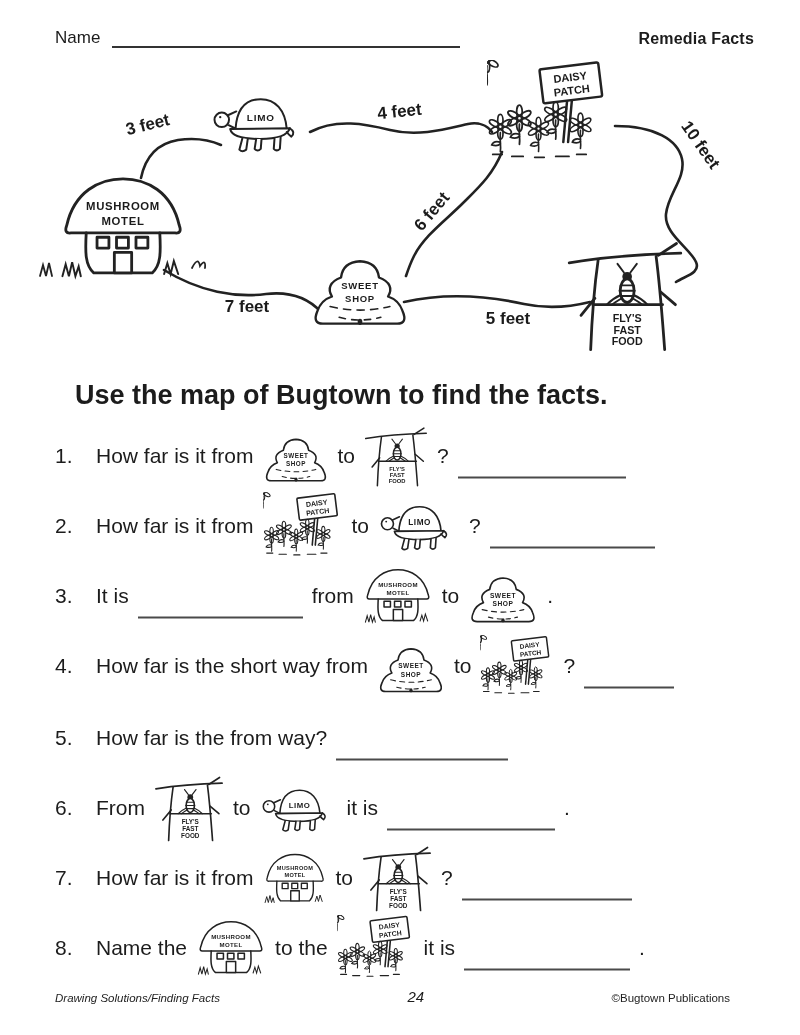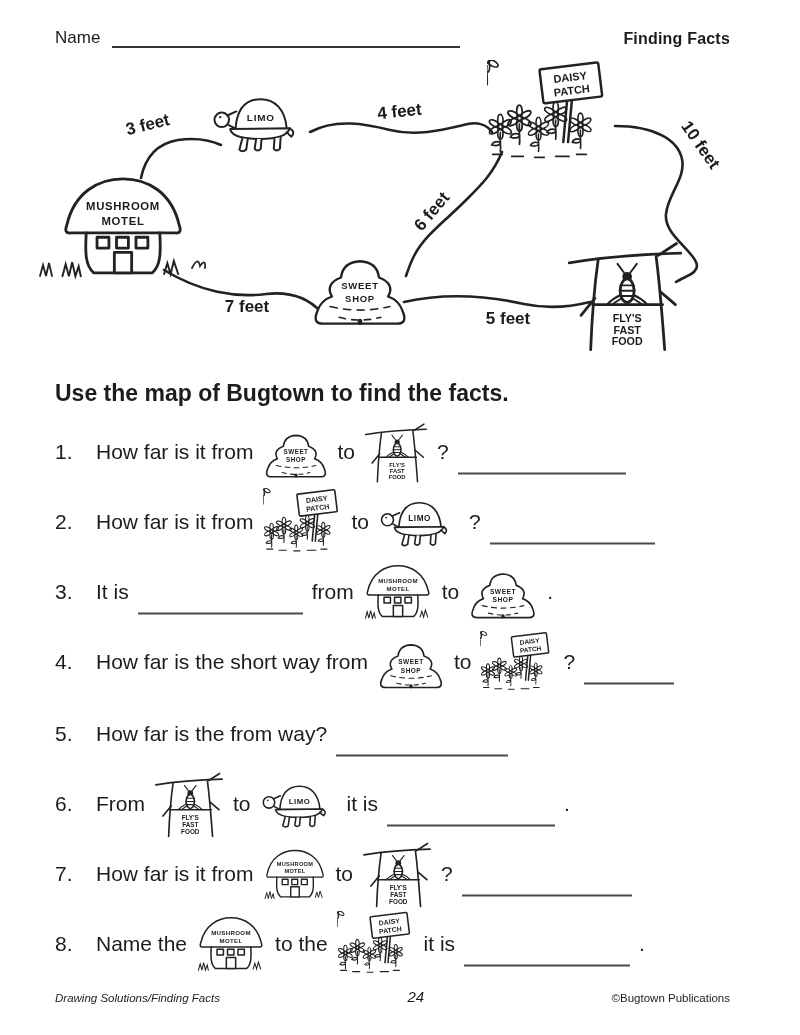--- a/index.html
+++ b/index.html
@@ -5,36 +5,36 @@
   html,body{margin:0;padding:0;background:#fff;}
   .page{
     position:relative;
     width:800px;height:1035px;
     background:#ffffff;
     font-family:"Liberation Sans", sans-serif;
     color:#1c1c1c;
     overflow:hidden;
   }
   
-  .hdr{display:flex;align-items:flex-end;padding:28px 70px 0 55px;}
+  .hdr{display:flex;align-items:flex-end;padding:28px 46px 0 55px;}
   .hdr .name-lbl{font-size:17px;}
   .name-line{display:inline-block;width:348px;border-bottom:2px solid #333;height:14px;margin-left:12px;}
   .hdr .spacer{flex:1;}
   .hdr .title{font-weight:bold;font-size:16px;letter-spacing:.2px;}
   
   #map-svg{display:block;margin-top:8px;overflow:visible;}
   #map-svg path.trail{fill:none;stroke:#222;stroke-width:2.6;stroke-linecap:round;}
   #map-svg text.dist{font-size:17px;font-weight:bold;fill:#1b1b1b;text-anchor:middle;}
   
   .sk{fill:none;stroke:#222;stroke-width:2.6;stroke-linejoin:round;stroke-linecap:round;}
   .skw{fill:#fff;stroke:#222;stroke-width:2.6;stroke-linejoin:round;stroke-linecap:round;}
   .thin{fill:none;stroke:#222;stroke-width:1.8;stroke-linecap:round;}
   .lbl{fill:#1b1b1b;font-weight:bold;text-anchor:middle;}
   
-  .instruction{padding:16px 55px 0 55px;font-size:23px;font-weight:bold;}
+  .instruction{padding:16px 55px 0 55px;font-size:27px;font-weight:bold;margin-left:20px;}
   
   .qs{padding:10px 55px 0 55px;}
   .q-row{display:flex;align-items:center;gap:9px;min-height:70px;font-size:21px;}
   .q-row .qnum{width:32px;flex:0 0 auto;}
   .qicon{overflow:visible;flex:0 0 auto;}
   .blank{display:inline-block;height:1.05em;border-bottom:2px solid #4a4a4a;transform:translateY(0.5em);}
   
   .ftr{position:absolute;left:0;right:0;top:988px;display:flex;align-items:baseline;padding:0 70px 0 55px;}
   .ftr .f-left{font-style:italic;font-size:11.5px;color:#222;}
   .ftr .f-center{flex:1;text-align:center;font-size:15px;font-style:italic;}
@@ -125,21 +125,21 @@
     </symbol>
   </defs>
 </svg>
 
 <div class="page">
 
   <div class="hdr">
     <span class="name-lbl">Name</span>
     <span class="name-line"></span>
     <span class="spacer"></span>
-    <span class="title">Finding Facts</span>
+    <span class="title">Remedia Facts</span>
   </div>
 
   <svg id="map-svg" width="800" height="308" viewBox="0 0 800 308">
 
     <path class="trail" d="M141,122 C146,98 160,87 178,84 C198,81 212,85 221,89"></path>
     <path class="trail" d="M310,76 C336,62 366,68 390,74 C418,81 446,73 468,68 C478,66 487,69 492,76"></path>
     <path class="trail" d="M615,70 C655,70 678,84 682,103 C686,122 668,138 666,158 C664,178 690,192 696,206 C701,217 685,220 676,226"></path>
     <path class="trail" d="M502,96 C492,120 478,132 462,148 C446,164 424,180 414,200 C410,208 408,214 406,220"></path>
     <path class="trail" d="M164,214 C200,236 236,242 266,238 C292,235 310,244 321,256"></path>
     <path class="trail" d="M404,246 C448,236 488,240 524,248 C552,254 574,250 590,246"></path>

